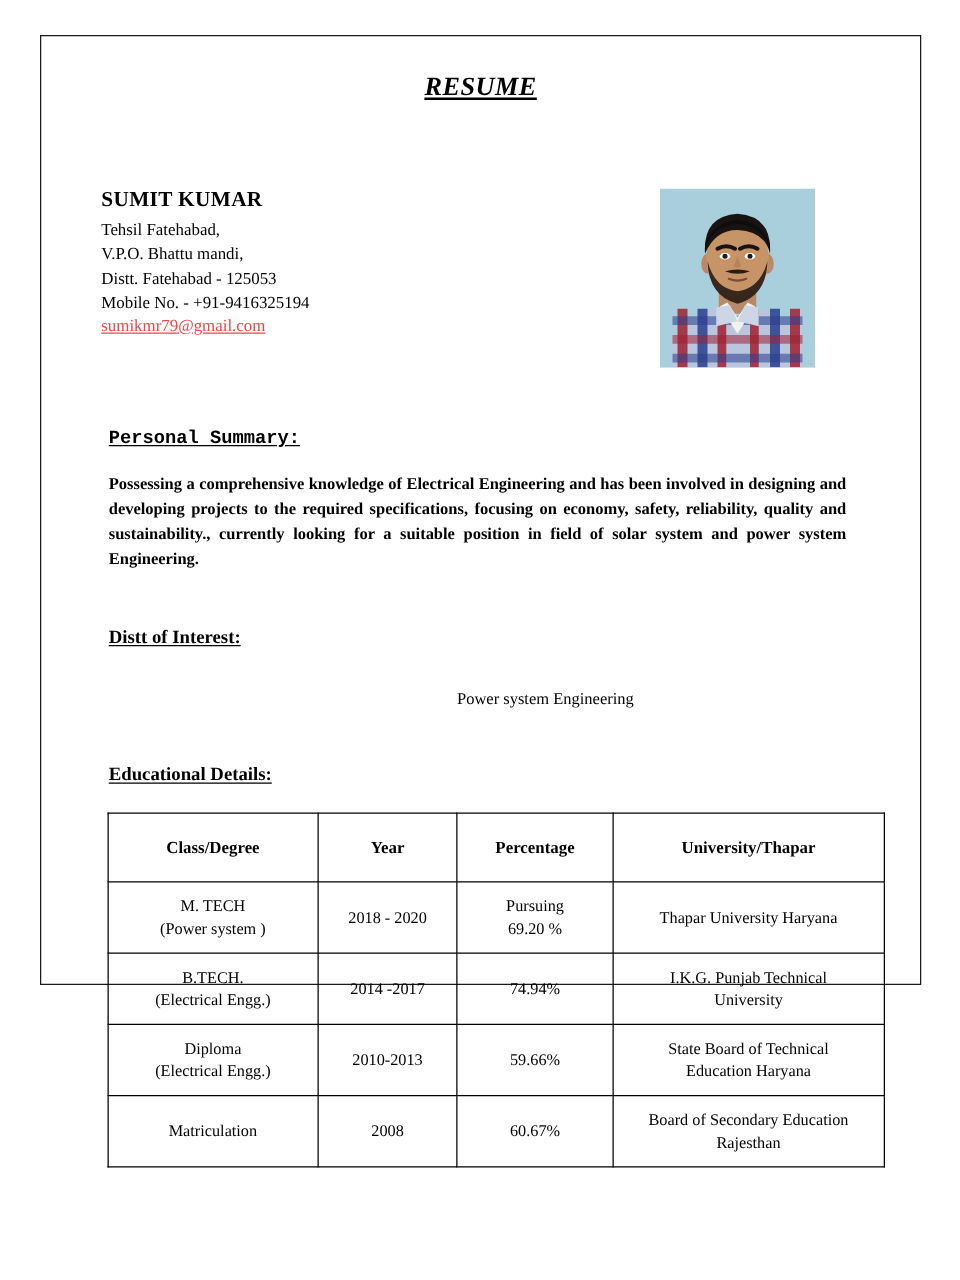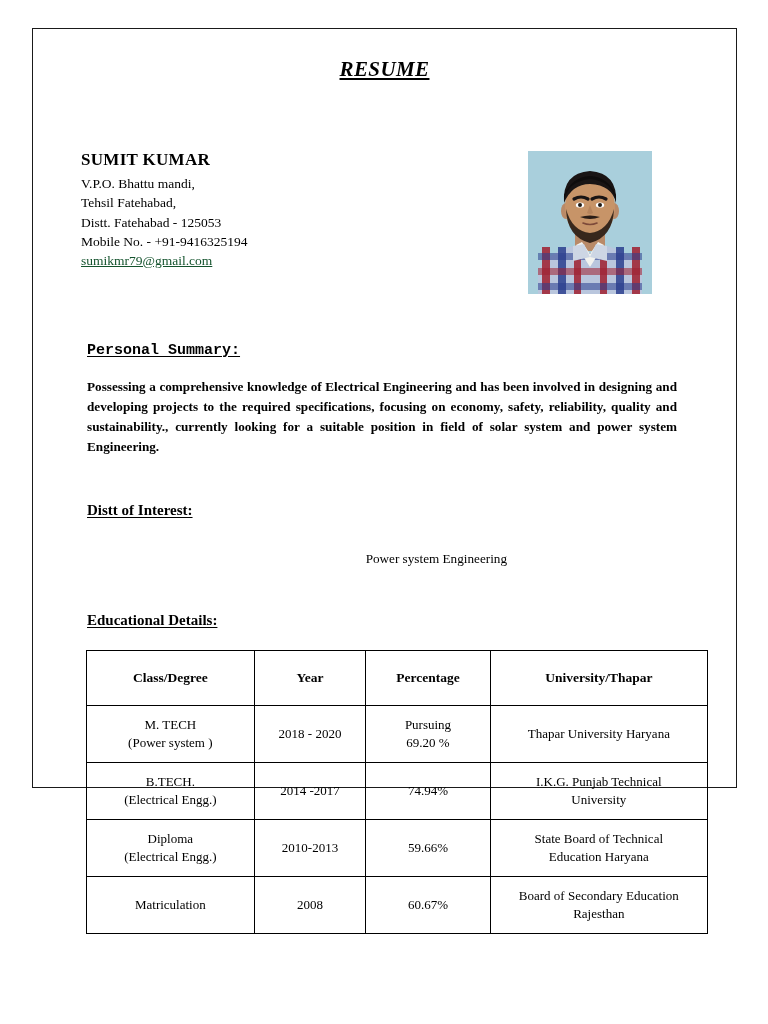--- a/index.html
+++ b/index.html
@@ -65,21 +65,21 @@
     line-height: 1.25;
   }
   .contact-line {
     font-size: 13.5px;
     line-height: 1.42;
     white-space: nowrap;
   }
   .email-link {
     font-size: 13.5px;
     line-height: 1.42;
-    color: #14532d;
+    color: #ef4444;
     text-decoration: underline;
     display: inline-block;
     cursor: pointer;
   }
 
   
   .photo {
     position: absolute;
     left: 495px;
     top: 122px;
@@ -162,22 +162,22 @@
 </head>
 <body>
 
 <div class="page">
   <div class="page-inner">
 
     <div class="doc-title">RESUME</div>
 
     <div class="contact-block">
       <div class="person-name">SUMIT KUMAR</div>
+      <div class="contact-line">Tehsil Fatehabad,</div>
       <div class="contact-line">V.P.O. Bhattu mandi,</div>
-      <div class="contact-line">Tehsil Fatehabad,</div>
       <div class="contact-line">Distt. Fatehabad - 125053</div>
       <div class="contact-line">Mobile No. - +91-9416325194</div>
       <div><a class="email-link" href="#">sumikmr79@gmail.com</a></div>
     </div>
 
     <div class="photo">
       <svg viewBox="0 0 124 143" preserveAspectRatio="none">
         <rect x="0" y="0" width="124" height="143" fill="#a9cfdc"></rect>
 
         <path d="M47 82 L47 100 L77 100 L77 82 Z" fill="#b98a68"></path>

